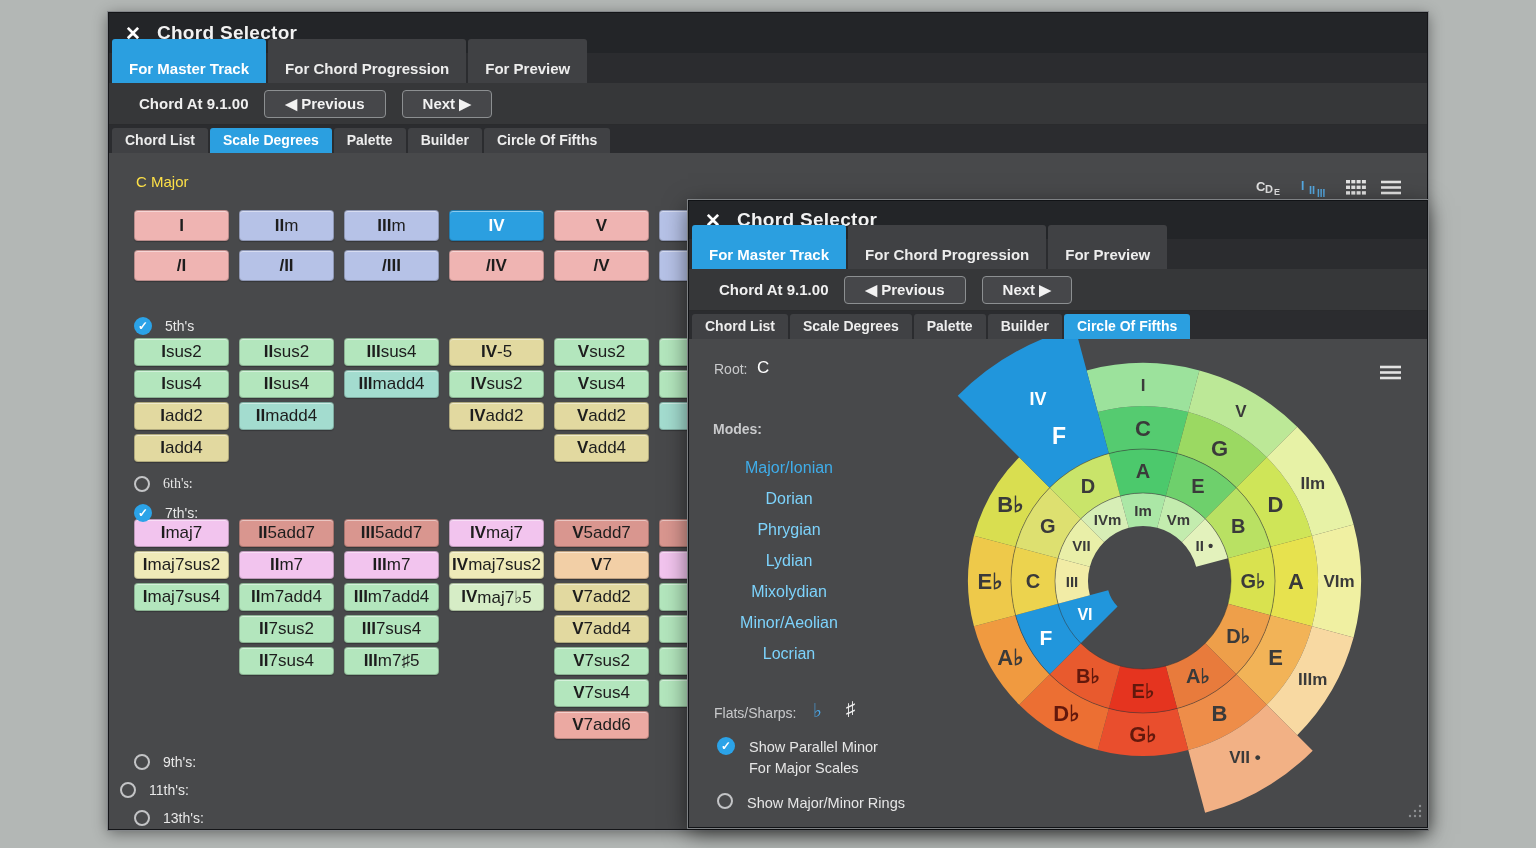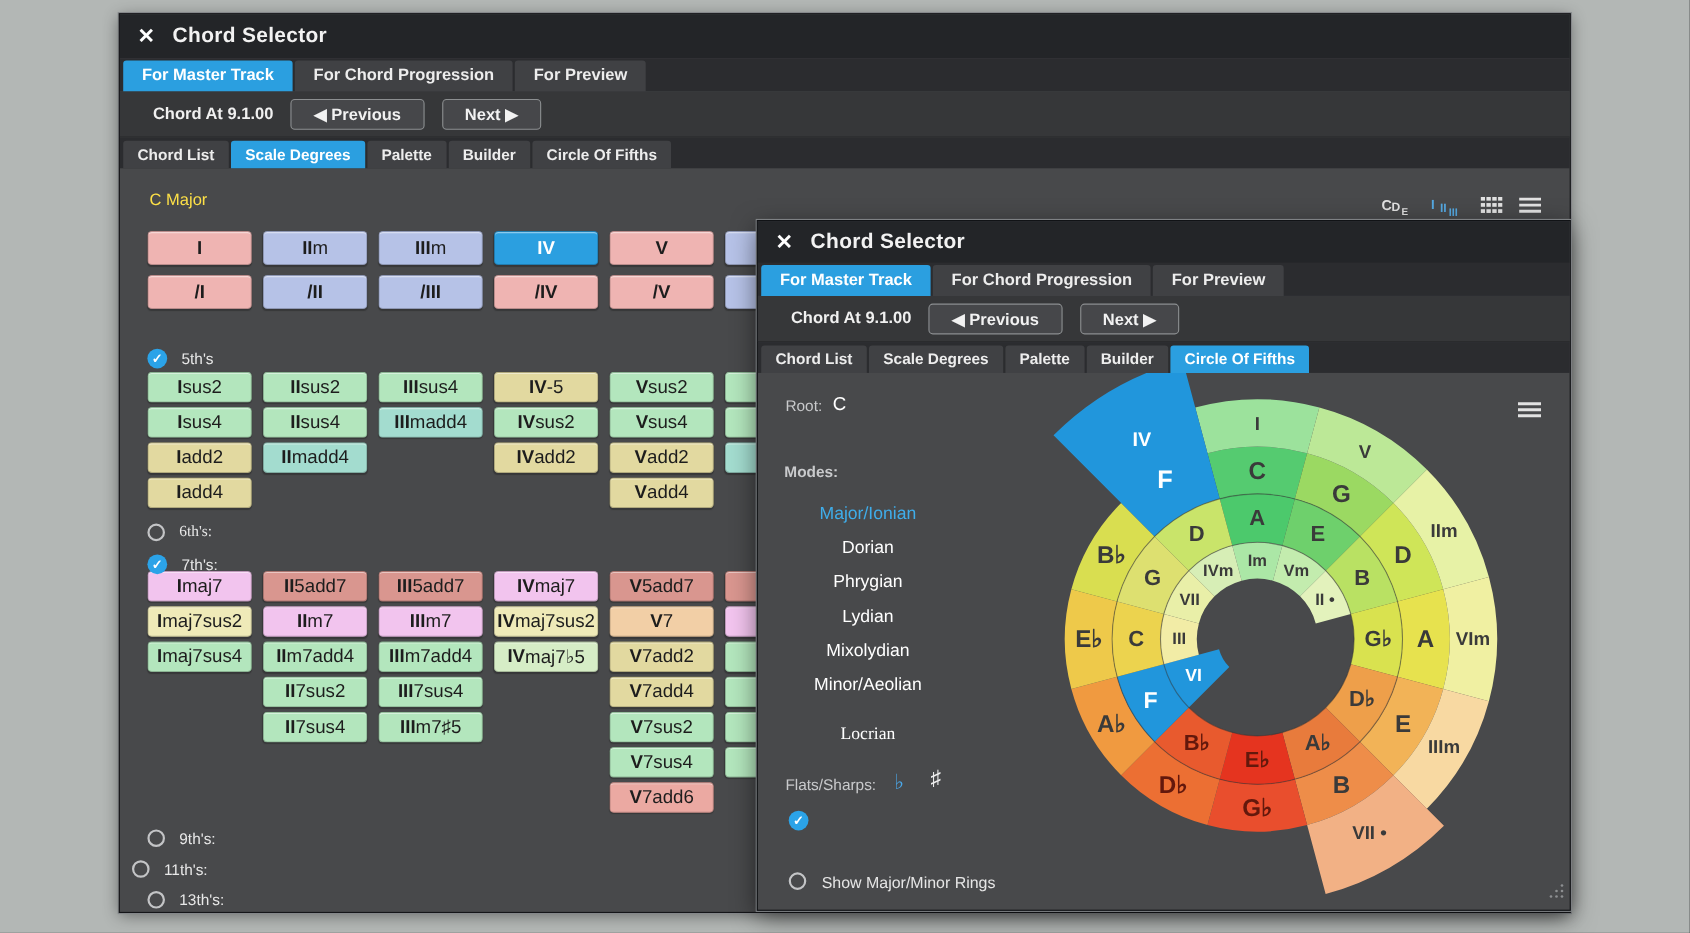--- a/index.html
+++ b/index.html
@@ -12,21 +12,21 @@
   .titlebar { height:40px; background:#232528; display:flex; align-items:center;
               padding:0 16px; color:#f2f2f2; }
   .close-x { font-size:19px; font-weight:700; margin-right:16px; cursor:default; color:#fff; }
   .win-title { font-size:19px; font-weight:700; letter-spacing:.3px; }
 
   .tabstrip { display:flex; align-items:flex-end; background:#2b2c2f; padding-left:3px; gap:2px; }
   .tabstrip.main { height:30px; }
   .tabstrip.views { height:28px; }
   .tab { background:#404144; color:#ededed; font-weight:700; border-radius:3px 3px 0 0;
          white-space:nowrap; }
-  .tabstrip.main .tab { font-size:15px; padding:5px 17px 6px; }
+  .tabstrip.main .tab { font-size:15px; padding:21px 17px 6px; }
   .tabstrip.views .tab { font-size:14px; padding:4px 13px 5px; }
   .tab.selected { background:#2b9fe0; color:#fff; }
 
   .navrow { height:42px; background:#363739; display:flex; align-items:center; gap:16px;
             padding-left:30px; border-bottom:1px solid #2a2b2d; }
   .nav-label { color:#f0f0f0; font-size:15px; font-weight:700; }
   .navbtn { background:#46474a; border:1px solid #8c8f91; border-radius:4px; color:#f2f2f2;
             font-size:15px; font-weight:700; padding:4px 20px; cursor:default; }
 
   .content { position:absolute; left:0; right:0; bottom:0; overflow:hidden; }
@@ -56,21 +56,21 @@
   .radio-circle { width:16px; height:16px; border-radius:50%; border:2px solid #c3c4c6; }
 
   .toolbar-icons { position:absolute; top:26px; right:26px; display:flex; align-items:center; gap:15px; }
   .icon-notes, .icon-degrees { position:relative; width:30px; height:20px; font-weight:700; }
   .icon-notes span, .icon-degrees span { position:absolute; }
   .icon-notes { color:#e2e2e2; } .icon-degrees { color:#55a9e2; }
 
   .left-panel-label { position:absolute; color:#c9cacc; font-size:14px; }
   .root-value { position:absolute; color:#fff; font-size:17px; }
   .mode-item { position:absolute; left:10px; width:180px; text-align:center;
-               color:#ffffff; font-size:16px; cursor:default; }
+               color:#7dd3fc; font-size:16px; cursor:default; }
   .mode-item.selected { color:#3fadea; }
   .accidental { position:absolute; font-size:19px; }
   .option-row { position:absolute; display:flex; gap:14px; align-items:flex-start; }
   .option-text { color:#e6e6e6; font-size:14.5px; line-height:21px; }
   .resize-grip { position:absolute; right:5px; bottom:5px; }
 </style>
 </head>
 <body>
 
 <div class="window" id="bg-window" style="left:108px; top:12px; width:1320px; height:818px;">
@@ -368,29 +368,30 @@
     <div class="left-panel-label" style="left:25px; top:22px;">Root:</div>
     <div class="root-value" style="left:68px; top:19px;">C</div>
     <div class="left-panel-label" style="left:24px; top:82px;font-weight:bold;">Modes:</div>
     <div id="modes-list">
         <div class="mode-item selected" style="top: 120px;">Major/Ionian</div>
         <div class="mode-item" style="top: 151px;">Dorian</div>
         <div class="mode-item" style="top: 182px;">Phrygian</div>
         <div class="mode-item" style="top: 213px;">Lydian</div>
         <div class="mode-item" style="top: 244px;">Mixolydian</div>
         <div class="mode-item" style="top: 275px;">Minor/Aeolian</div>
-        <div class="mode-item" style="top: 320px; font-family: Liberation Serif, serif;">Locrian</div>
+        <div class="mode-item" style="top: 306px;">Locrian</div>
       </div>
 
     <div class="left-panel-label" style="left:25px; top:366px;">Flats/Sharps:</div>
     <div class="accidental" style="left:124px; top:360px; color:#4aa7e8;">♭</div>
     <div class="accidental" style="left:157px; top:359px; color:#f0f0f0;">♯</div>
     <div id="fg-options">
         <div class="option-row" style="left: 28px; top: 398px;">
           <span class="check-circle">✓</span>
+          <div class="option-text">Show Parallel Minor<br>For Major Scales</div>
         </div>
         <div class="option-row" style="left: 28px; top: 454px;">
           <span class="radio-circle"></span>
           <div class="option-text">Show Major/Minor Rings</div>
         </div>
       </div>
 
     <span style="position:absolute; right:26px; top:26px;">
       <svg width="21" height="15" viewBox="0 0 21 15">
           <g stroke="#e2e2e2" stroke-width="2.6">

